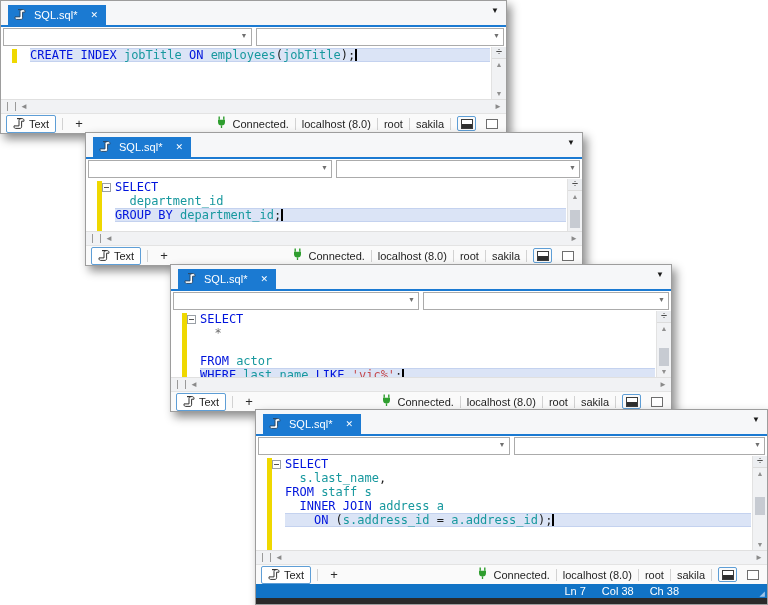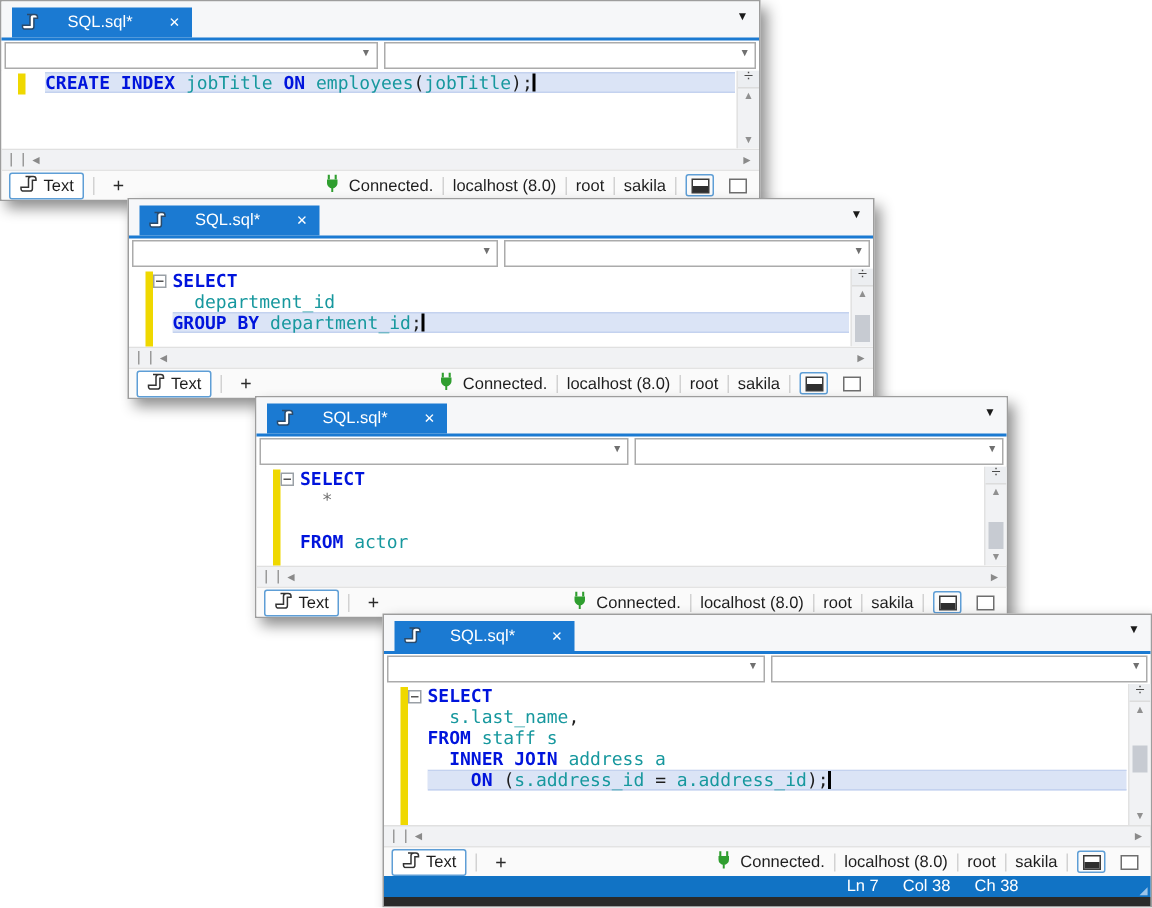--- a/index.html
+++ b/index.html
@@ -4,39 +4,39 @@
 <style>
   html,body{margin:0;padding:0;background:#fff;}
   #stage{position:relative;width:768px;height:605px;overflow:hidden;background:#ffffff;
          font-family:"Liberation Sans",sans-serif;}
   .window{position:absolute;background:#fff;border:1px solid #9d9d9d;box-sizing:border-box;
           display:flex;flex-direction:column;box-shadow:4px 5px 9px rgba(0,0,0,.45);}
   
   .tabbar{height:24px;flex:0 0 auto;background:#f6f7f9;border-bottom:2px solid #1b7ad2;
           display:flex;align-items:flex-end;position:relative;}
   .tab{height:20px;margin-left:7px;background:#1b7ad2;color:#fff;display:flex;align-items:center;
-       padding:0 8px 0 6px;font-size:11px;gap:19px;cursor:default;}
+       padding:0 8px 0 6px;font-size:11px;gap:8px;cursor:default;}
   .tab-label{white-space:nowrap;}
   .tab-close{font-size:9px;margin-left:5px;line-height:1;}
   .tablist-arrow{position:absolute;right:7px;top:5px;font-size:8px;color:#1a1a1a;}
   
   .combo-row{height:20px;flex:0 0 auto;display:flex;gap:4px;padding:1px 2px;background:#fff;box-sizing:border-box;}
   .combo{flex:1;border:1px solid #ababab;background:#fff;position:relative;}
   .combo-arrow{position:absolute;right:3px;top:3px;font-size:7px;color:#707070;}
   
   .editor{flex:1;position:relative;background:#fff;overflow:hidden;}
   .changebar{position:absolute;left:11px;top:2px;width:5px;background:#efd800;}
   .foldbox{position:absolute;left:16px;top:4px;width:9px;height:9px;box-sizing:border-box;
            border:1px solid #9aa0a6;background:#fff;}
   .foldbox::after{content:"";position:absolute;left:1px;right:1px;top:3px;height:1px;background:#555;}
   .code{margin-left:29px;margin-right:16px;padding-top:1px;
         font-family:"DejaVu Sans Mono",monospace;font-size:12px;}
   .code-line{height:14px;line-height:14px;white-space:pre;}
   .code-line.current{background:#dbe4f6;box-shadow:inset 0 1px 0 #c4d2ef, inset 0 -1px 0 #c4d2ef;}
-  .tok-kw{color:#0014dc;font-weight:bold;}
+  .tok-kw{color:#0014dc;font-weight:normal;}
   .tok-id{color:#17989e;}
   .tok-str{color:#c5494b;}
   .tok-pl{color:#1e1e1e;}
   .tok-star{color:#6e6e6e;}
   .caret{display:inline-block;width:2px;height:12px;background:#000;vertical-align:-2px;}
   
   .vscroll{position:absolute;top:0;right:0;bottom:0;width:15px;background:#f1f2f4;
            border-left:1px solid #e2e2e2;box-sizing:border-box;display:flex;flex-direction:column;align-items:center;}
   .vs-split{width:100%;height:11px;background:#eceef1;border-bottom:1px solid #dcdcdc;
             color:#4a4a4a;font-size:11px;line-height:9px;text-align:center;}
@@ -235,20 +235,21 @@
         </div>
       </div>
       <div class="editor">
         <div class="changebar" style="height: 70px;"></div>
         <div class="foldbox"></div>
         <div class="code">
           <div class="code-line"><span class="tok-kw">SELECT</span></div>
           <div class="code-line"><span class="tok-pl">  </span><span class="tok-star">*</span></div>
           <div class="code-line"></div>
           <div class="code-line"><span class="tok-kw">FROM </span><span class="tok-id">actor</span></div>
+          <div class="code-line current"><span class="tok-kw">WHERE </span><span class="tok-id">last_name</span><span class="tok-pl"> </span><span class="tok-kw">LIKE </span><span class="tok-str">'vic%'</span><span class="tok-pl">;</span><span class="caret"></span></div>
         </div>
         <div class="vscroll">
           <div class="vs-split">÷</div>
           <div class="vs-arrow">▲</div>
           <div class="vs-track">
             <div class="vs-thumb" style="top: 45%;"></div>
           </div>
           <div class="vs-arrow">▼</div>
         </div>
       </div>

